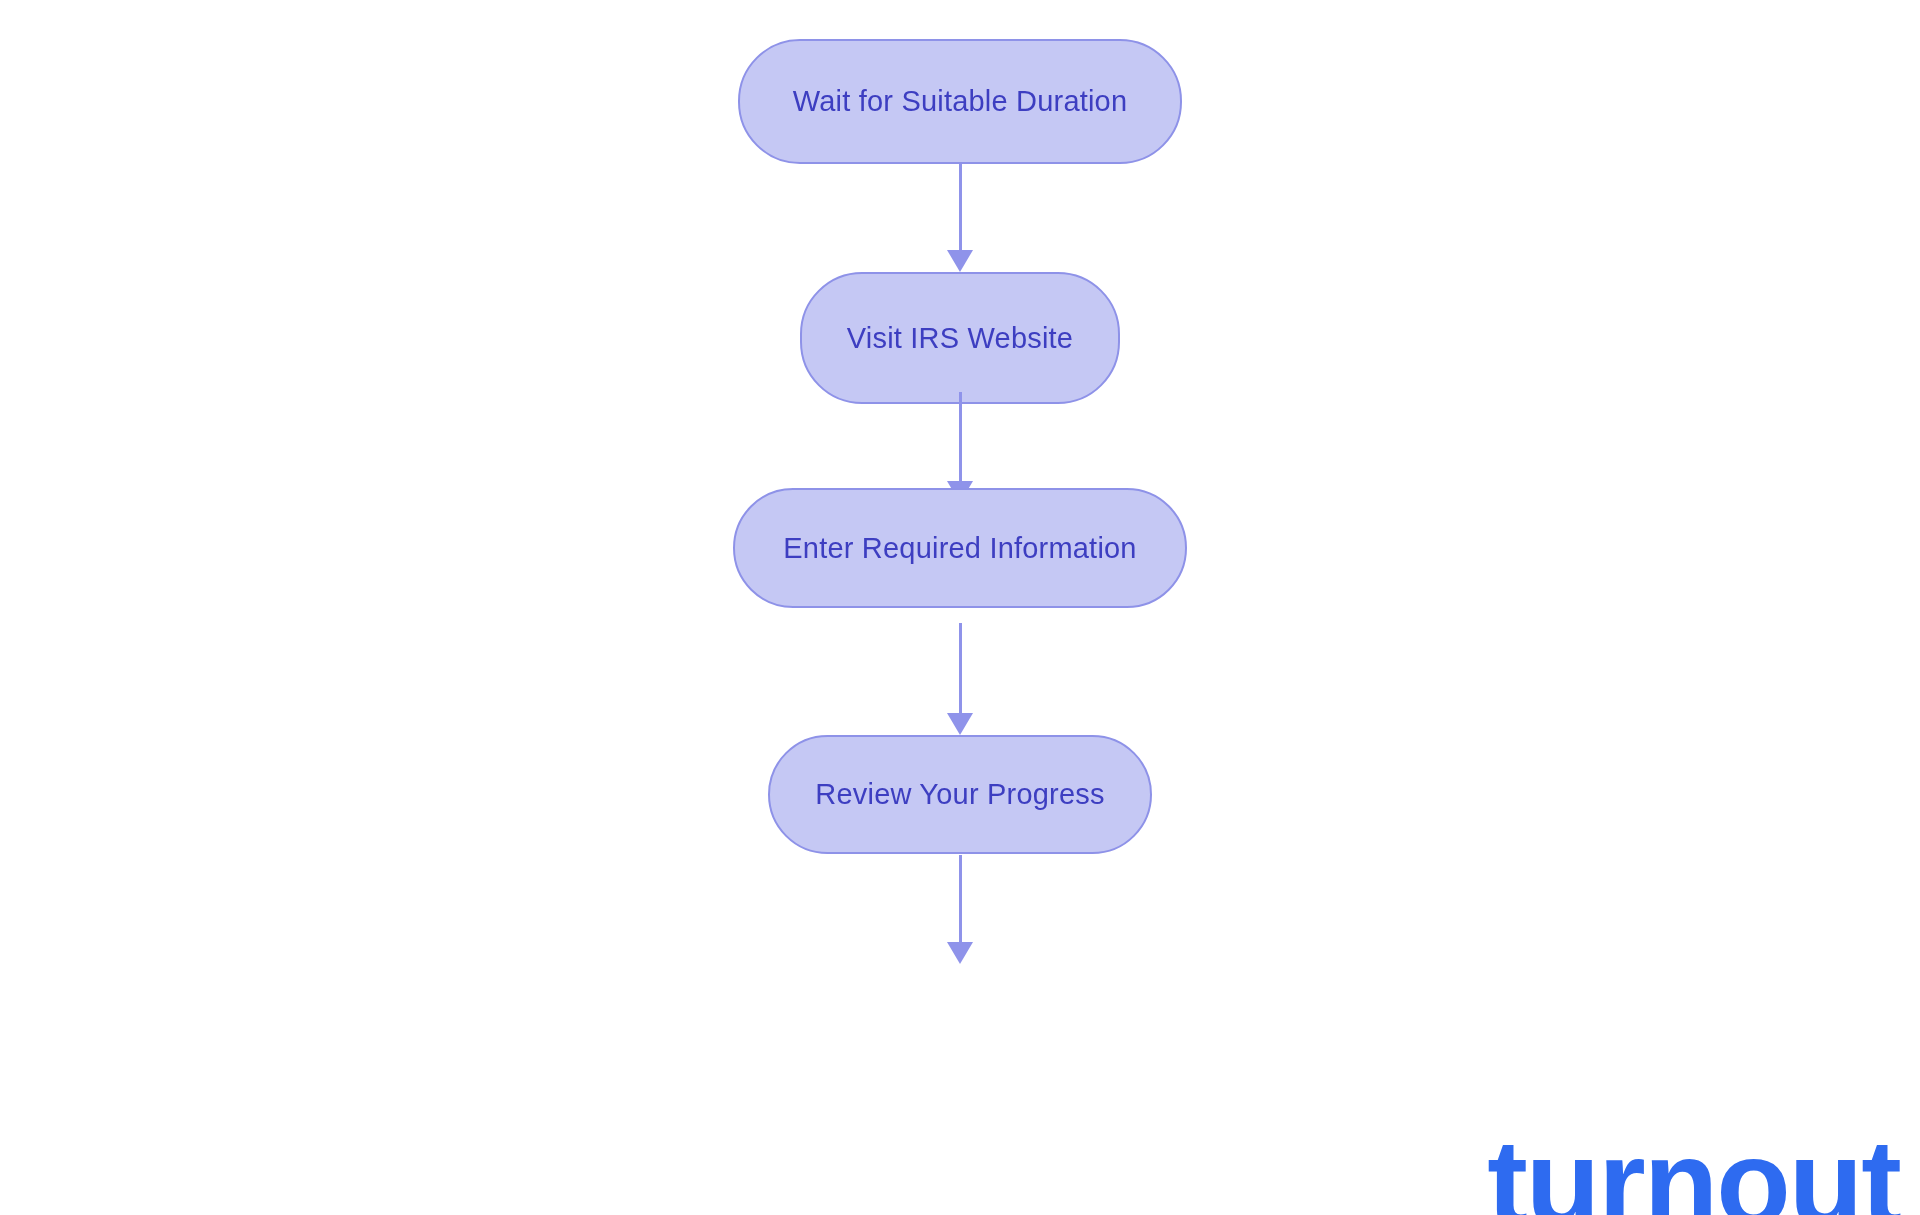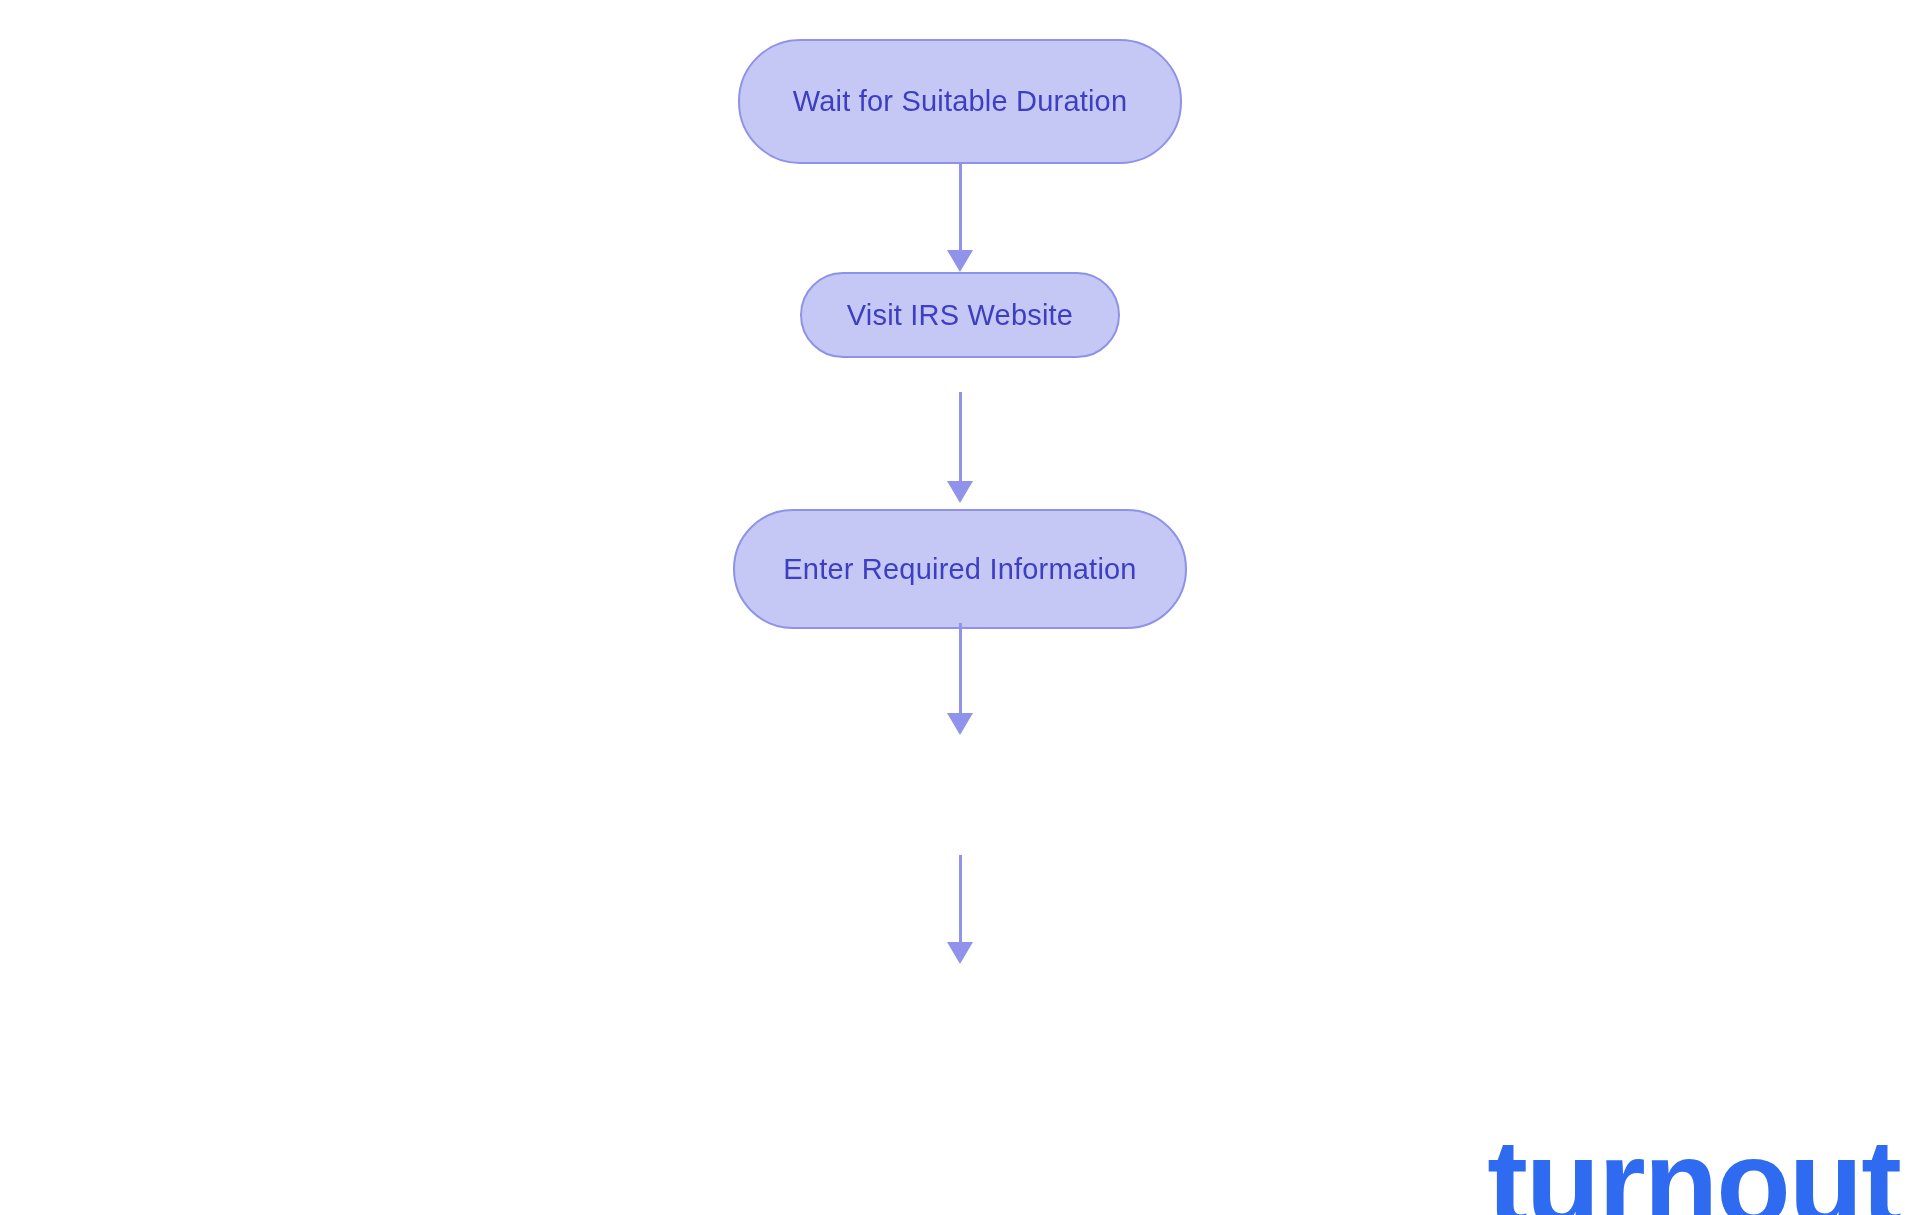--- a/index.html
+++ b/index.html
@@ -29,22 +29,22 @@
   }
   .flow-node .node-label {
     color: var(--node-text, #3d3ec1);
     font-size: 29px;
     font-weight: 500;
     letter-spacing: 0.2px;
     line-height: 1.2;
     padding: 0 20px;
   }
   .node-1 { left: 738px; top: 15px;  width: 444px; height: 125px; }
-  .node-2 { left: 800px; top: 248px; width: 320px; height: 86px; }
-  .node-3 { left: 733px; top: 485px; width: 454px; height: 120px; }
+  .node-2 { left: 800px; top: 248px; width: 320px; height: 132px; }
+  .node-3 { left: 733px; top: 464px; width: 454px; height: 120px; }
   .node-4 { left: 768px; top: 711px; width: 384px; height: 119px; }
   .node-5 { left: 729px; top: 940px; width: 462px; height: 123px; }
 
   .flow-arrow {
     position: absolute;
     left: 947px;            
     width: 26px;
     display: flex;
     flex-direction: column;
     align-items: center;
@@ -102,20 +102,23 @@
 
   <div class="flow-node node-3">
     <span class="node-label">Enter Required Information</span>
   </div>
 
   <div class="flow-arrow arrow-3">
     <div class="stem"></div>
     <div class="head"></div>
   </div>
 
+  <div class="flow-node node-4">
+    <span class="node-label">Review Your Progress</span>
+  </div>
 
   <div class="flow-arrow arrow-4">
     <div class="stem"></div>
     <div class="head"></div>
   </div>
 
 
   <div class="logo">turnout</div>
 
 </div>

